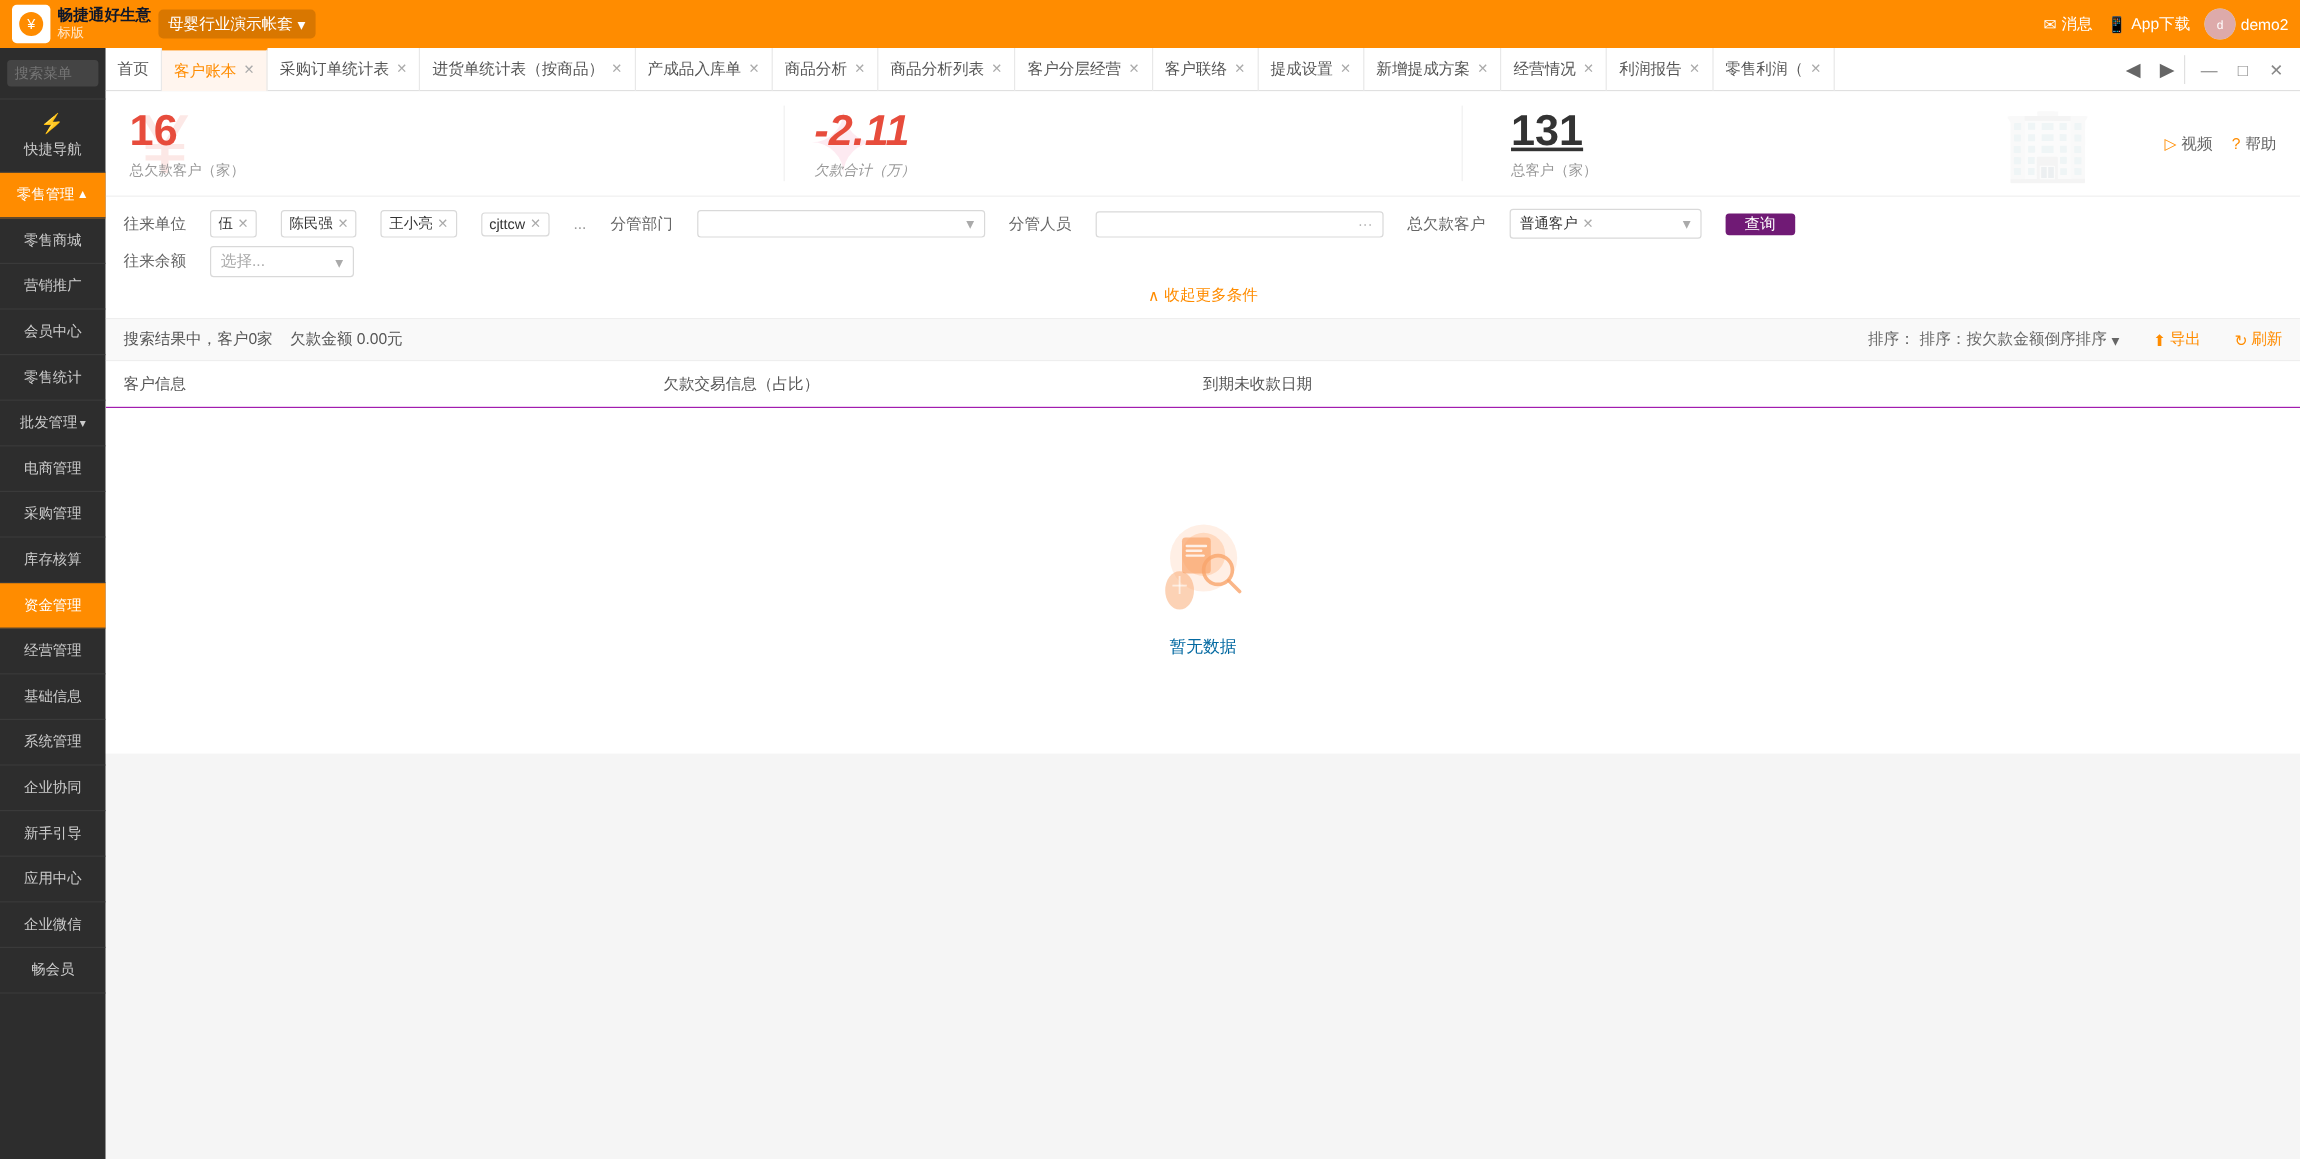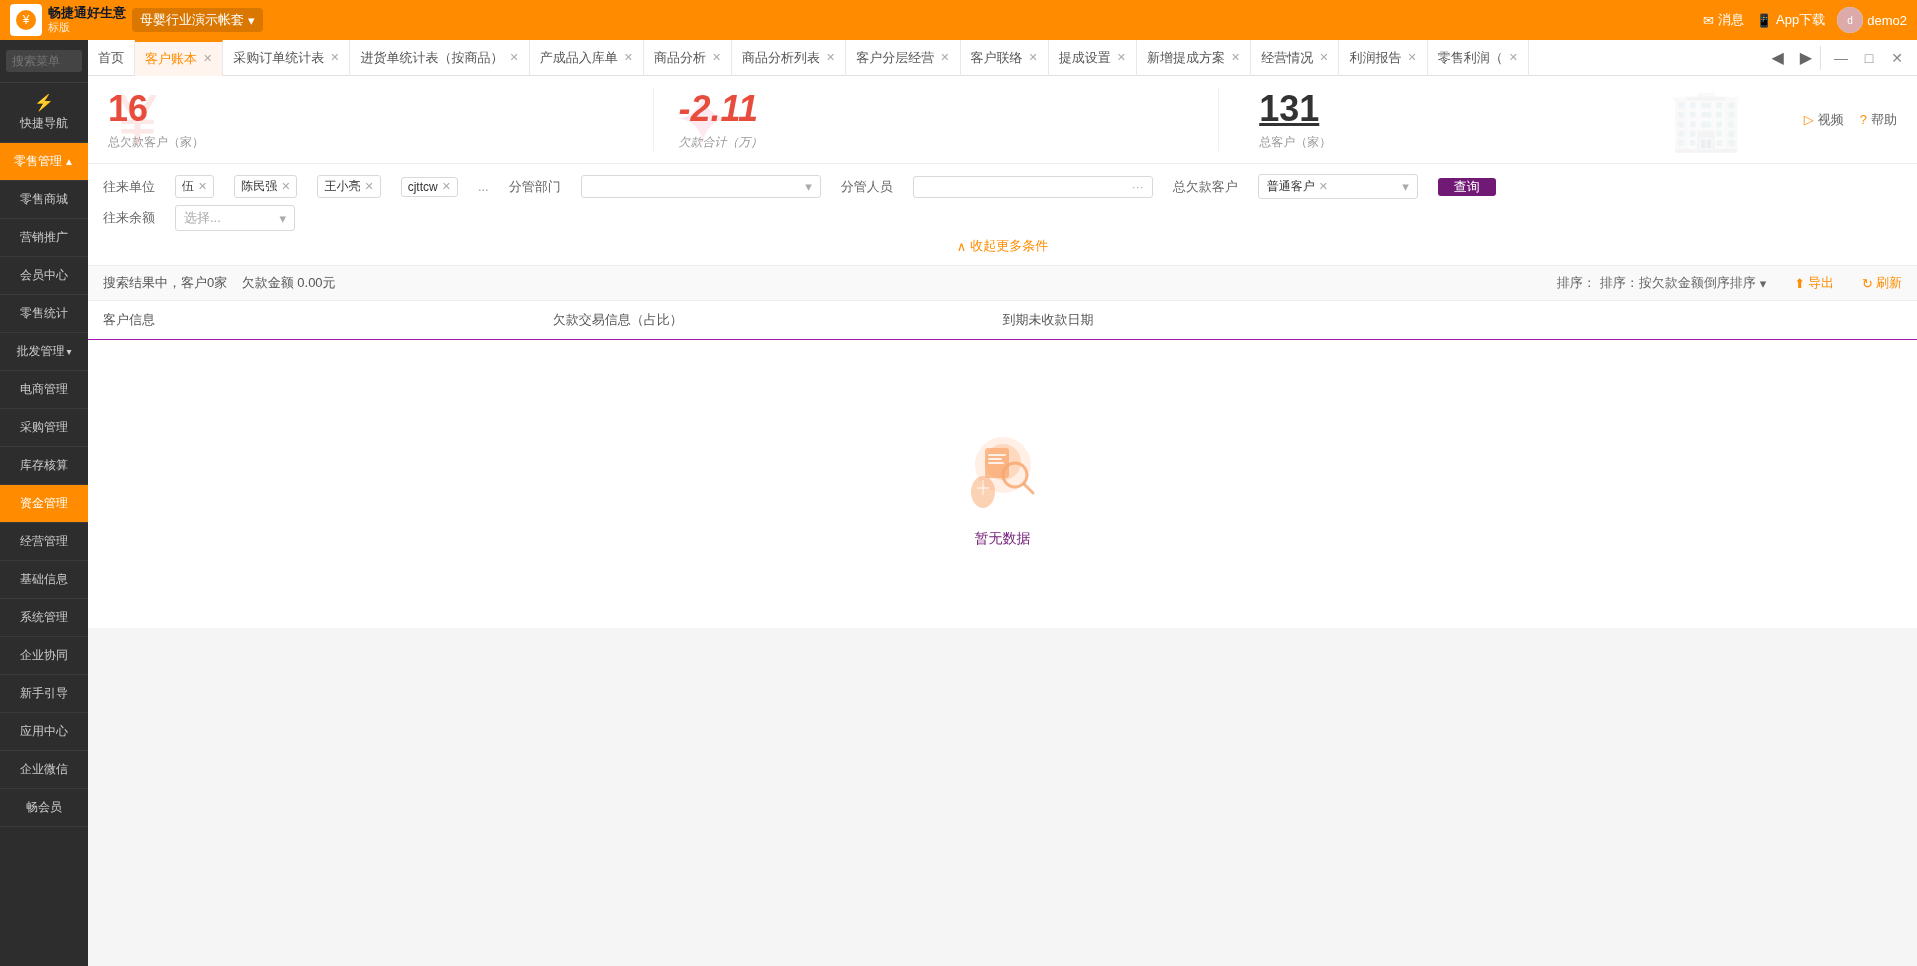--- a/index.html
+++ b/index.html
@@ -55,21 +55,21 @@
     
     .results-bar { display: flex; align-items: center; justify-content: space-between; padding: 8px 15px; background: #f9f9f9; border-bottom: 1px solid #eee; font-size: 13px; color: #555; }
     .results-right { display: flex; align-items: center; gap: 28px; color: #666; }
     .sort-select { display: flex; align-items: center; gap: 4px; cursor: pointer; }
     .btn-export { color: #ff8c00; cursor: pointer; display: flex; align-items: center; gap: 3px; }
     .btn-refresh { color: #ff8c00; cursor: pointer; display: flex; align-items: center; gap: 3px; }
 
     
     .data-table { background: #fff; }
     .table-header { display: grid; grid-template-columns: 1fr 1fr 1fr 1fr; padding: 10px 15px; border-bottom: 1px solid #a21caf; font-weight: 500; color: #555; font-size: 13px; }
-    .empty-state { display: flex; flex-direction: column; align-items: center; justify-content: space-between; padding: 80px 0; color: #701a75; font-size: 14px; }
+    .empty-state { display: flex; flex-direction: column; align-items: center; justify-content: space-between; padding: 80px 0; color: #0369a1; font-size: 14px; }
     .empty-icon { width: 100px; height: 100px; margin-bottom: 10px; }
 
     
     .btn-orange { background: #701a75; color: #fff; border: none; border-radius: 3px; padding: 0 16px; cursor: pointer; font-size: 13px; }
 
     .tab-scrollable { display: flex; overflow: hidden; flex: 1; }
     .nav-arrows { display: flex; align-items: center; }
     .window-controls { display: flex; align-items: center; gap: 4px; padding: 0 8px; border-left: 1px solid #e0e0e0; }
     .window-ctrl-btn { width: 24px; height: 24px; display: flex; align-items: center; justify-content: center; cursor: pointer; color: #888; font-size: 14px; }
   </style>

